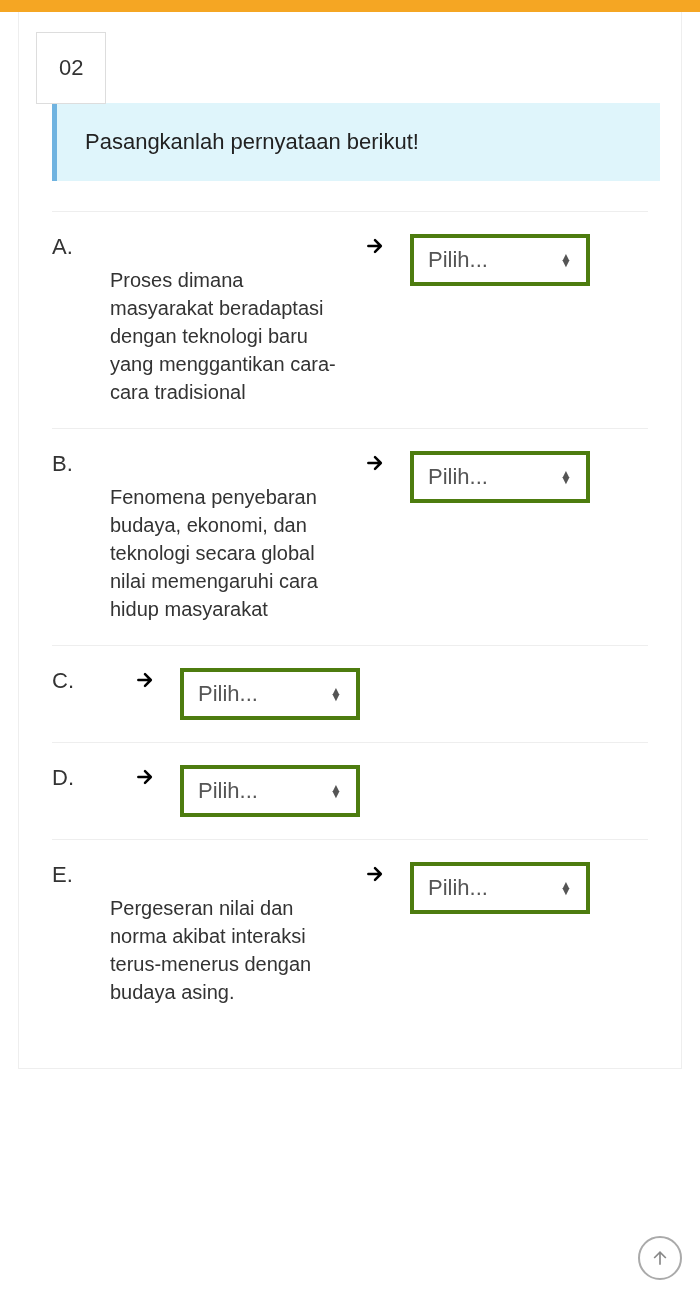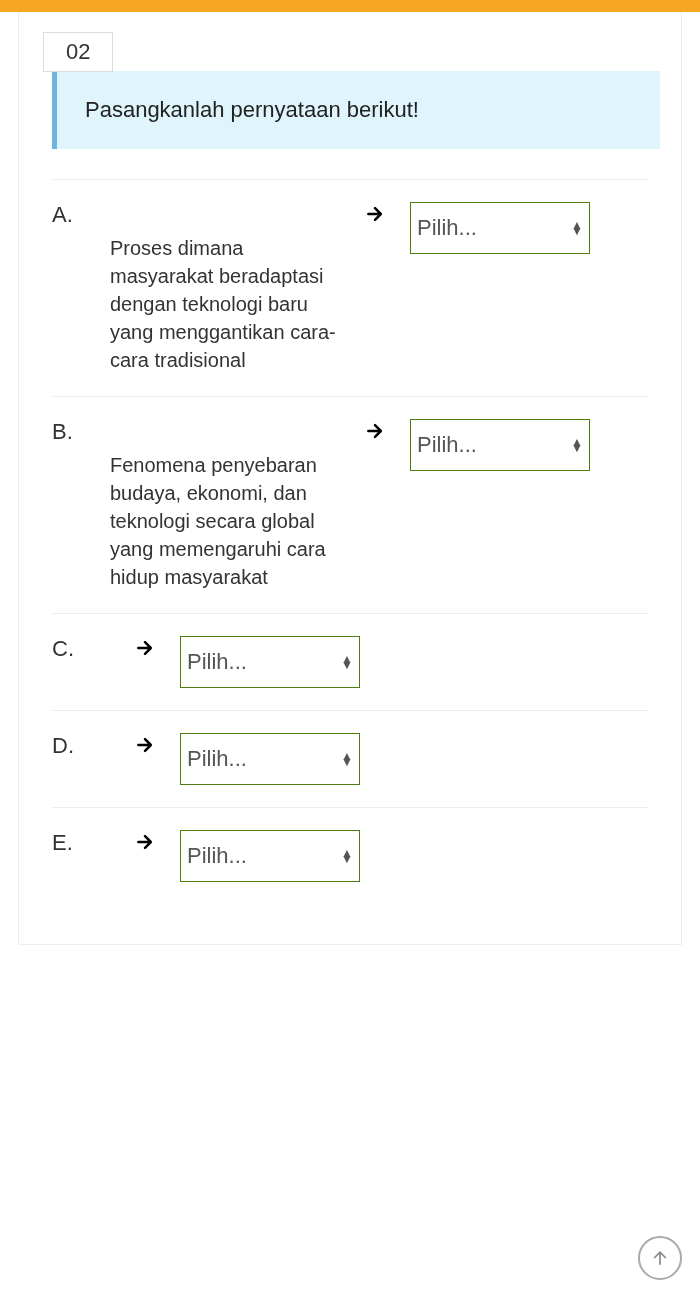--- a/index.html
+++ b/index.html
@@ -1,30 +1,30 @@
 <!DOCTYPE html>
 <html><head>
 <meta charset="utf-8">
 <style>
   * { box-sizing: border-box; margin: 0; padding: 0; }
   html, body { width: 700px; height: 1298px; font-family: Arial, Helvetica, sans-serif; background: #fff; }
   .topbar { height: 12px; background: #f5a623; width: 100%; }
   .page { padding: 0 18px; }
   .content { border: 1px solid #eee; border-top: none; padding-bottom: 40px; }
-  .qnum { display: inline-block; border: 1px solid #ddd; padding: 6px 22px; font-size: 22px; color: #333; margin-left: 24px; margin-top: 20px; background: #fff; }
+  .qnum { display: inline-block; border: 1px solid #ddd; padding: 22px 22px; font-size: 22px; color: #333; margin-left: 17px; margin-top: 20px; background: #fff; }
   .instruction { background: #dff5fb; border-left: 5px solid #6fb3e0; margin: 0 21px 30px 33px; padding: 26px 28px; font-size: 22px; color: #222; margin-top: -1px; }
   .items { margin: 0 33px; }
   .row { display: flex; border-top: 1px solid #eee; padding: 22px 0; }
   .row:first-child { border-top: 1px solid #eee; }
   .letter { width: 58px; flex-shrink: 0; font-size: 22px; color: #333; }
   .stmt { width: 230px; flex-shrink: 0; font-size: 20px; color: #333; line-height: 1.4; margin-top: 32px; }
   .arrow-cell { flex-shrink: 0; width: 70px; font-size: 22px; padding-top: 2px; text-align: center; }
   .arrow-cell svg { width: 20px; height: 20px; }
   .select-cell { flex-shrink: 0; }
-  .select { border: 1px solid #4d7c0f; width: 180px; height: 52px; display: flex; align-items: center; justify-content: space-between; padding: 0 6px; font-size: 22px; color: #555; cursor: pointer; background: #fff; }
+  .select { border: 4px solid #4d7c0f; width: 180px; height: 52px; display: flex; align-items: center; justify-content: space-between; padding: 0 14px; font-size: 22px; color: #555; cursor: pointer; background: #fff; }
   .select .chev { display: flex; flex-direction: column; line-height: 6px; font-size: 12px; color: #555; }
   .scrolltop { position: absolute; right: 18px; bottom: 18px; width: 44px; height: 44px; border: 2px solid #aaa; border-radius: 50%; display: flex; align-items: center; justify-content: center; cursor: pointer; background: #fff; }
   .scrolltop svg { width: 20px; height: 20px; stroke: #888; fill: none; stroke-width: 2; }
   .wrapper { position: relative; width: 700px; height: 1298px; overflow: hidden; }
 </style>
 </head>
 <body>
 <div class="wrapper">
 
 <div class="topbar"></div>
@@ -48,21 +48,21 @@
             <span class="chev">
               <span>▲</span>
                   <span>▼</span>
             </span>
           </div>
         </div>
       </div>
 
       <div class="row">
         <div class="letter">B.</div>
-        <div class="stmt">Fenomena penyebaran budaya, ekonomi, dan teknologi secara global yang memengaruhi cara hidup masyarakat</div>
+        <div class="stmt">Fenomena penyebaran budaya, ekonomi, dan teknologi secara global nilai memengaruhi cara hidup masyarakat</div>
         <div class="arrow-cell">
           <svg viewBox="0 0 24 24">
                 <path d="M4 12h14M12 5l7 7-7 7" stroke="#000" stroke-width="3" fill="none" stroke-linecap="round" stroke-linejoin="round"></path>
               </svg>
         </div>
         <div class="select-cell">
           <div class="select">
             <span>Pilih...</span>
             <span class="chev">
               <span>▲</span>
@@ -103,20 +103,21 @@
             <span class="chev">
               <span>▲</span>
                   <span>▼</span>
             </span>
           </div>
         </div>
       </div>
 
       <div class="row">
         <div class="letter">E.</div>
+        <div class="stmt">Pergeseran nilai dan norma akibat interaksi terus-menerus dengan budaya asing.</div>
         <div class="arrow-cell">
           <svg viewBox="0 0 24 24">
                 <path d="M4 12h14M12 5l7 7-7 7" stroke="#000" stroke-width="3" fill="none" stroke-linecap="round" stroke-linejoin="round"></path>
               </svg>
         </div>
         <div class="select-cell">
           <div class="select">
             <span>Pilih...</span>
             <span class="chev">
               <span>▲</span>

